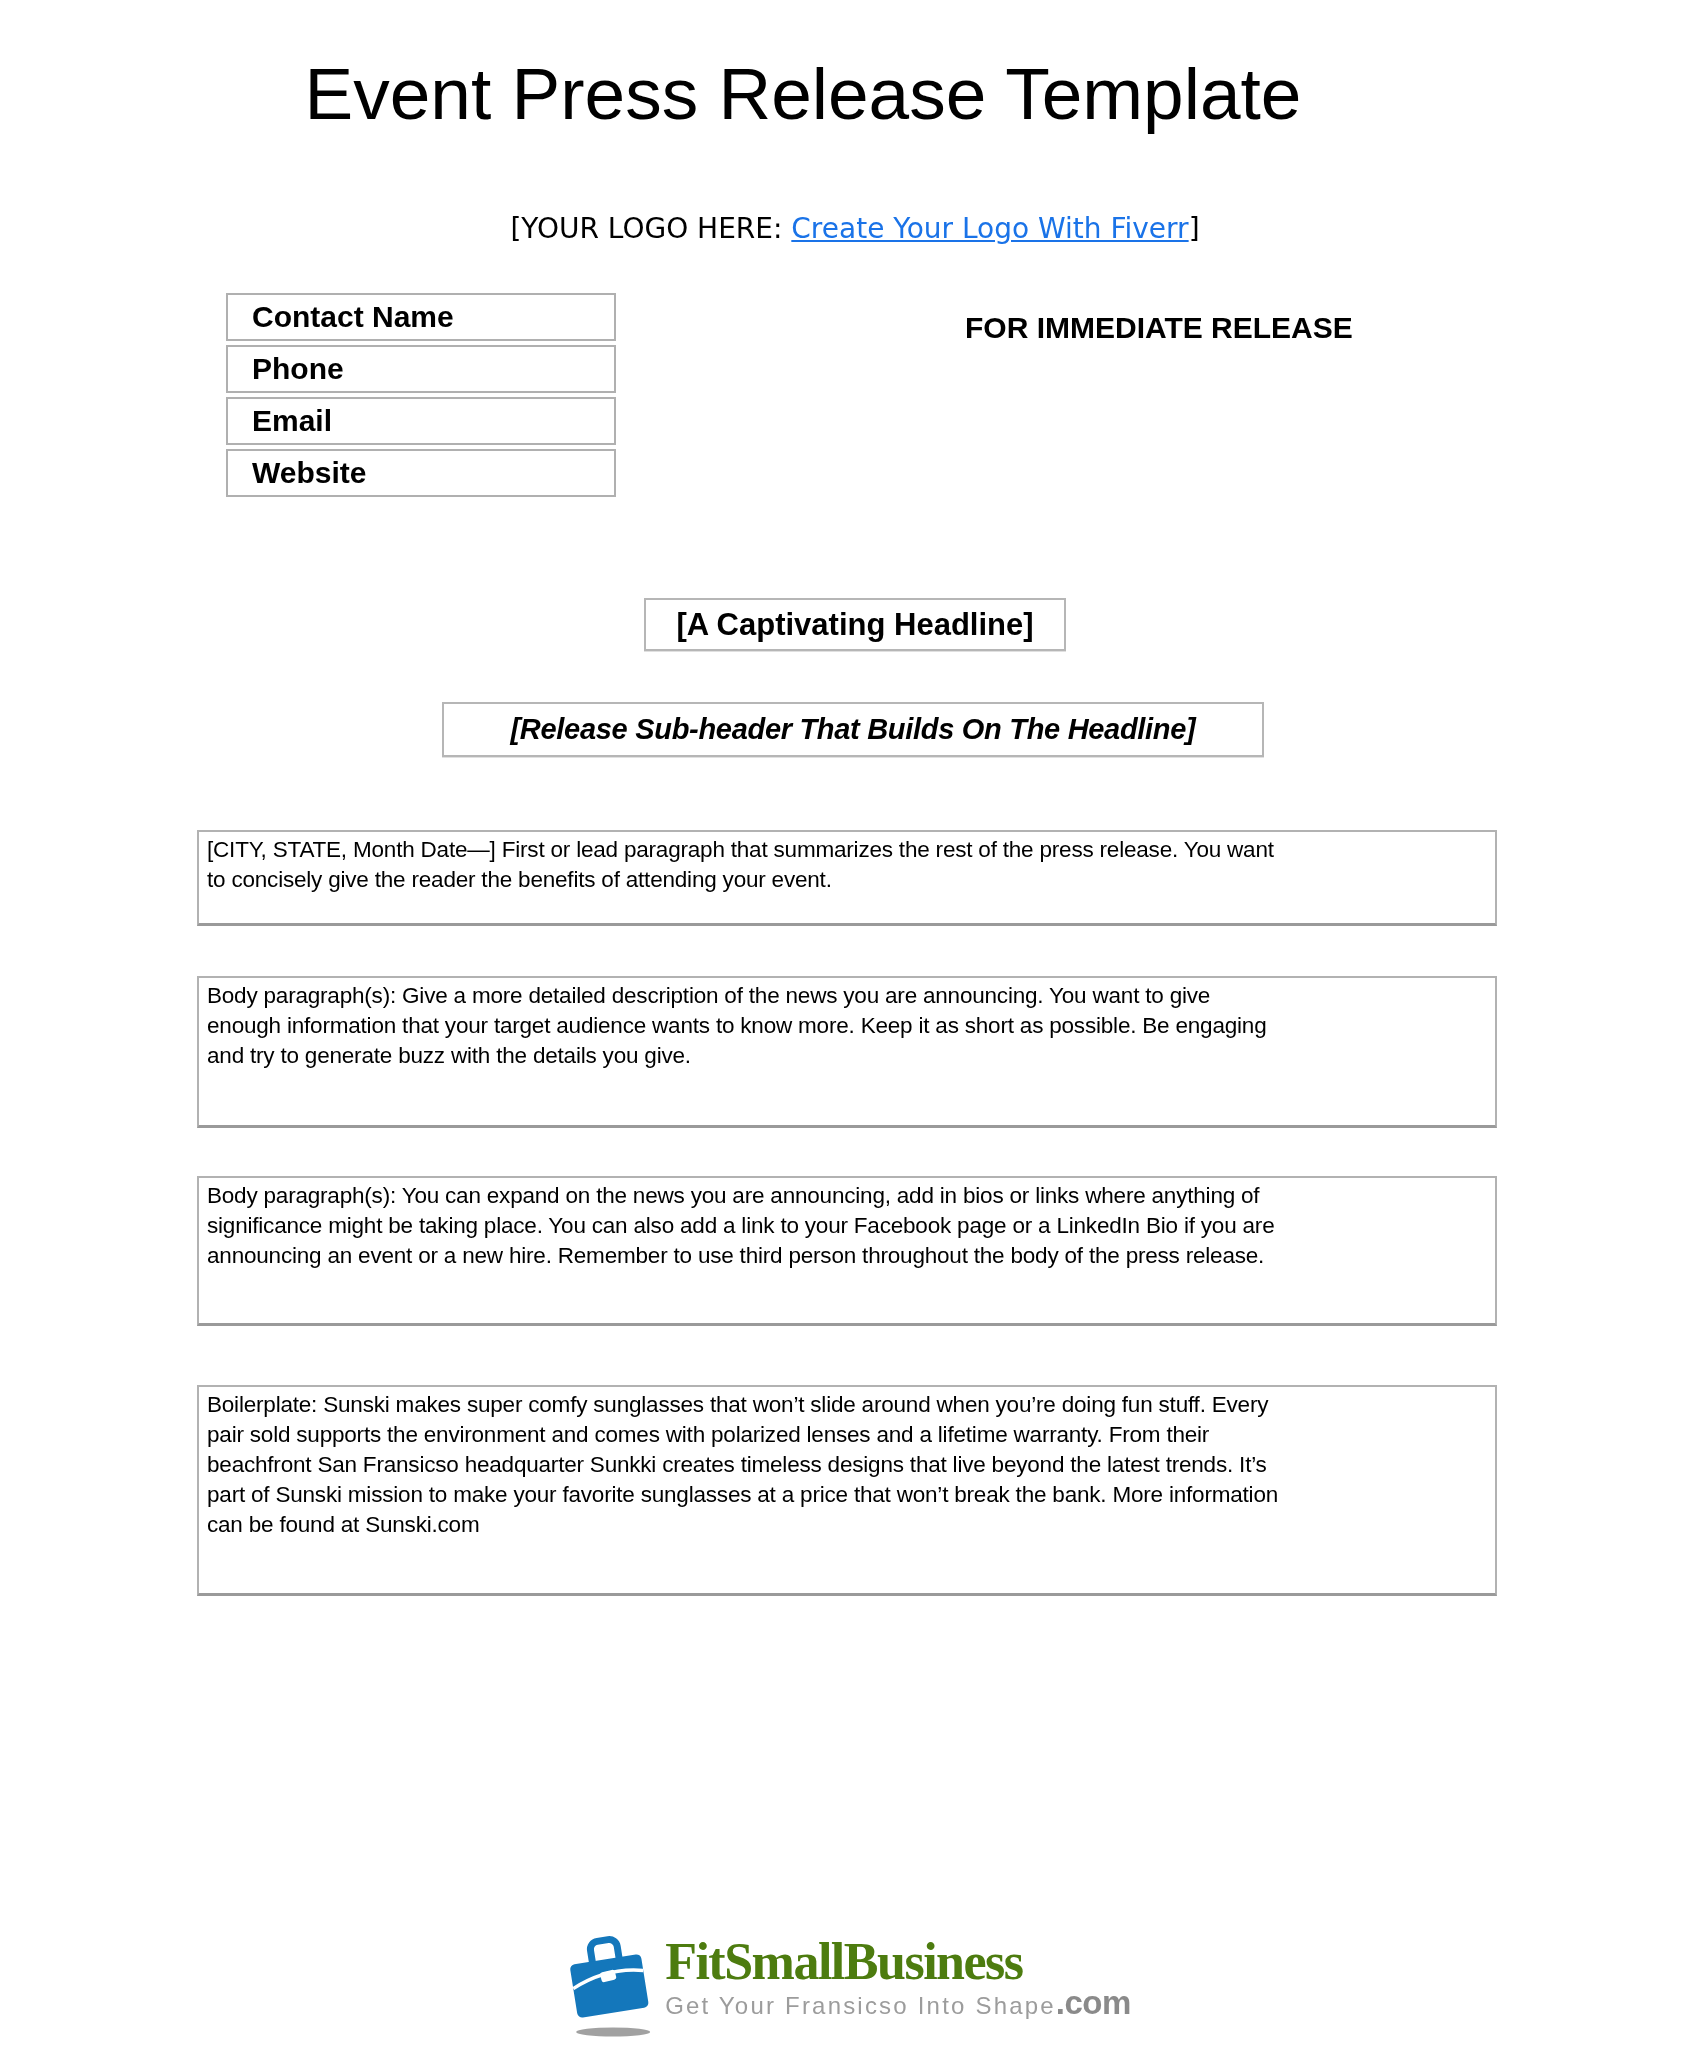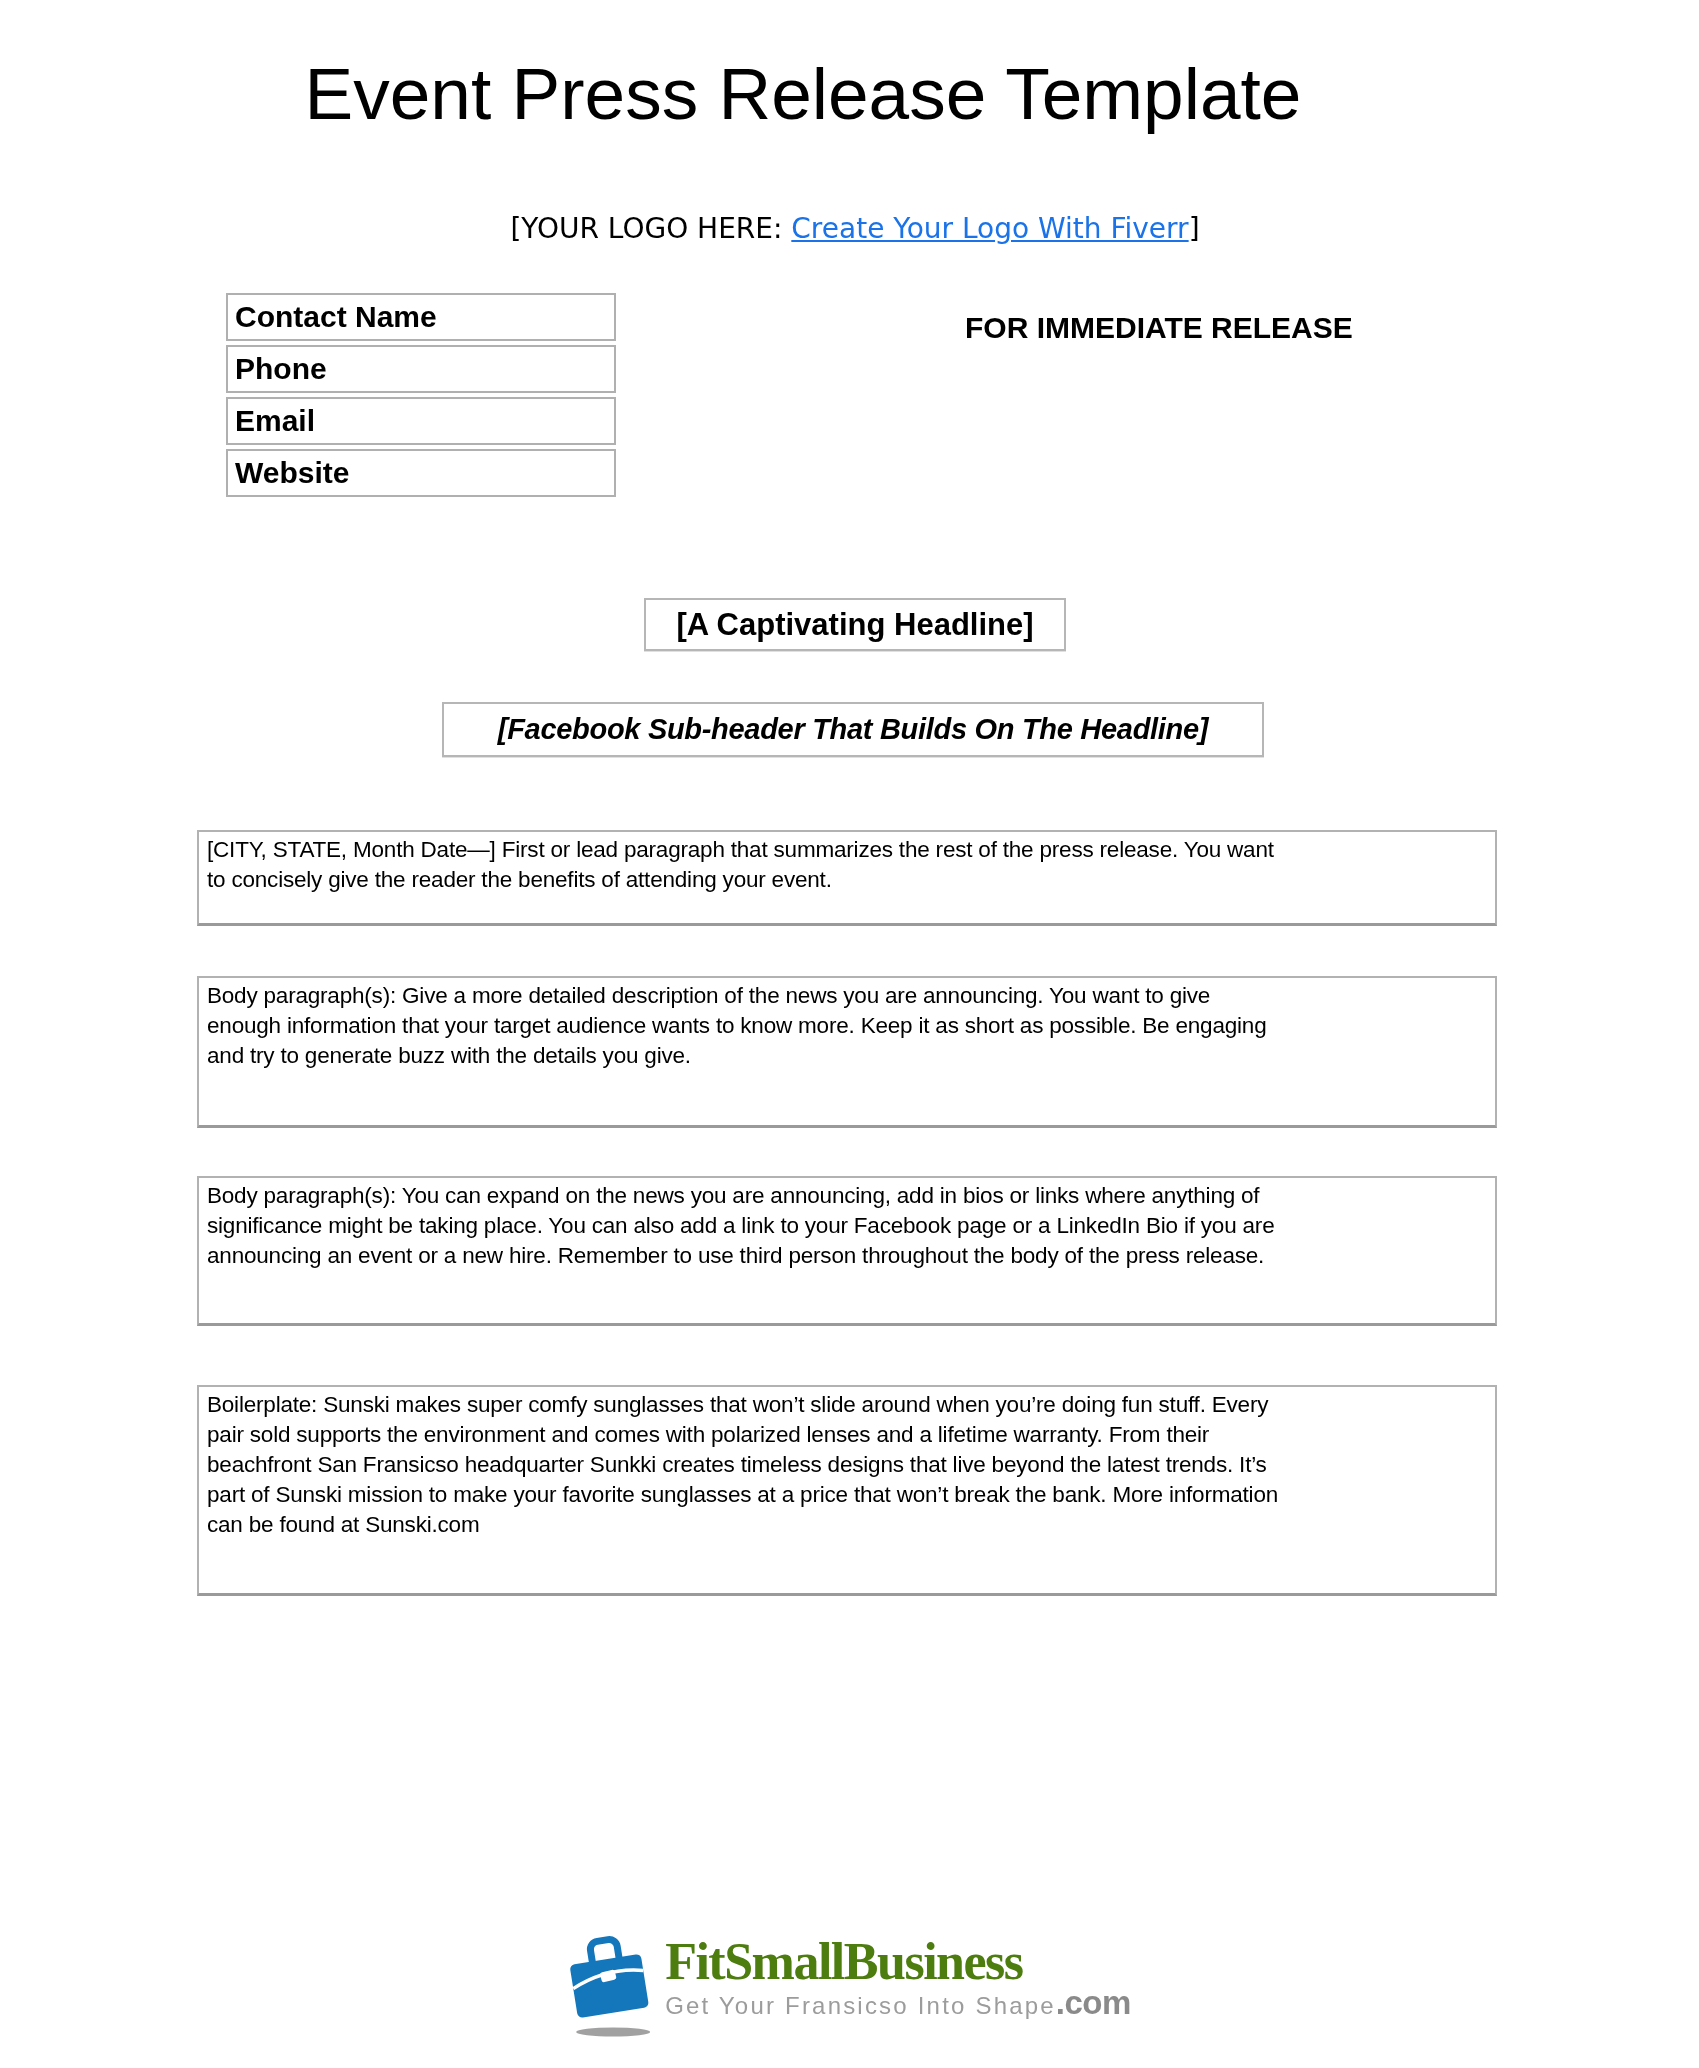--- a/index.html
+++ b/index.html
@@ -49,21 +49,21 @@
     flex-direction:column;
     gap:4px;
   }
   .contact-box{
     width:390px;
     height:48px;
     border:2px solid #b0b0b0;
     background:#fff;
     display:flex;
     align-items:center;
-    padding-left:7px;
+    padding-left:24px;
     font-size:30px;
     font-weight:700;
   }
 
   .release-label{
     position:absolute;
     left:965px;
     top:311px;
     font-size:30px;
     font-weight:700;
@@ -197,21 +197,21 @@
     </div>
   </div>
 
   <div class="release-label">FOR IMMEDIATE RELEASE</div>
 
   <div class="headline-box">
     <span>[A Captivating Headline]</span>
   </div>
 
   <div class="subheader-box">
-    <span>[Facebook Sub-header That Builds On The Headline]</span>
+    <span>[Release Sub-header That Builds On The Headline]</span>
   </div>
 
   <div class="body-box body-1">
     <span class="para-text">[CITY, STATE, Month Date—] First or lead paragraph that summarizes the rest of the press release. You want
 to concisely give the reader the benefits of attending your event.</span>
   </div>
 
   <div class="body-box body-2">
     <span class="para-text">Body paragraph(s): Give a more detailed description of the news you are announcing. You want to give
 enough information that your target audience wants to know more. Keep it as short as possible. Be engaging

